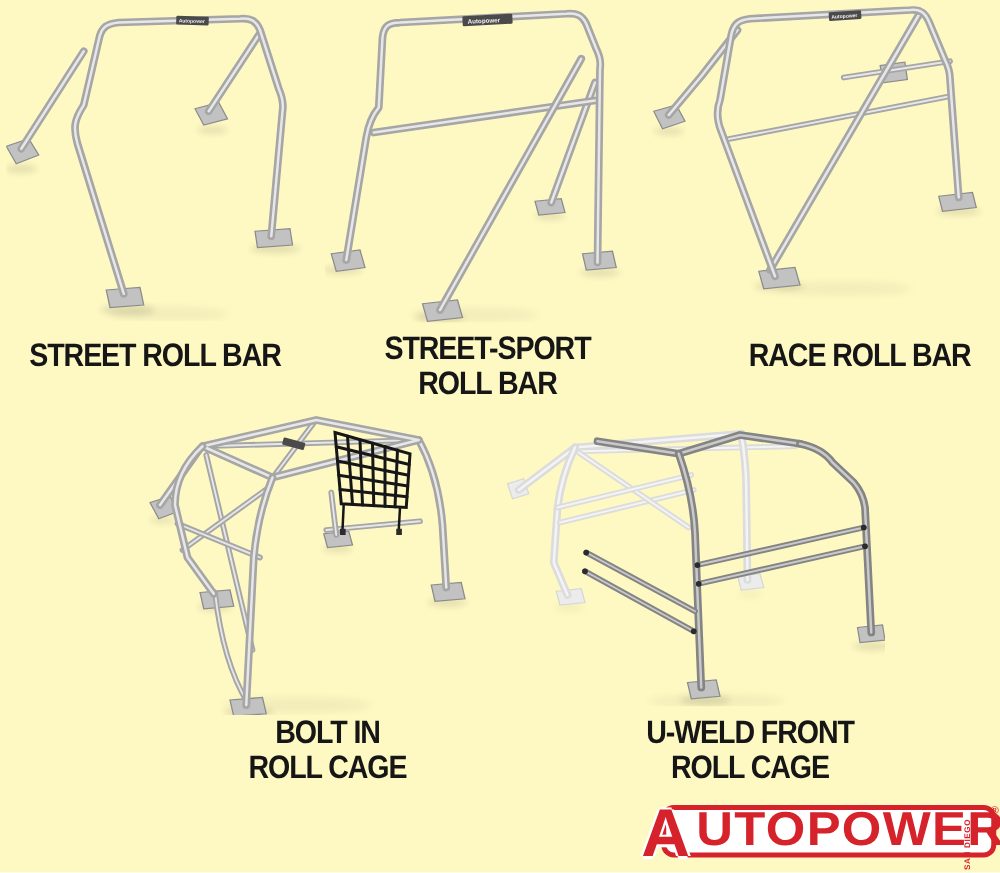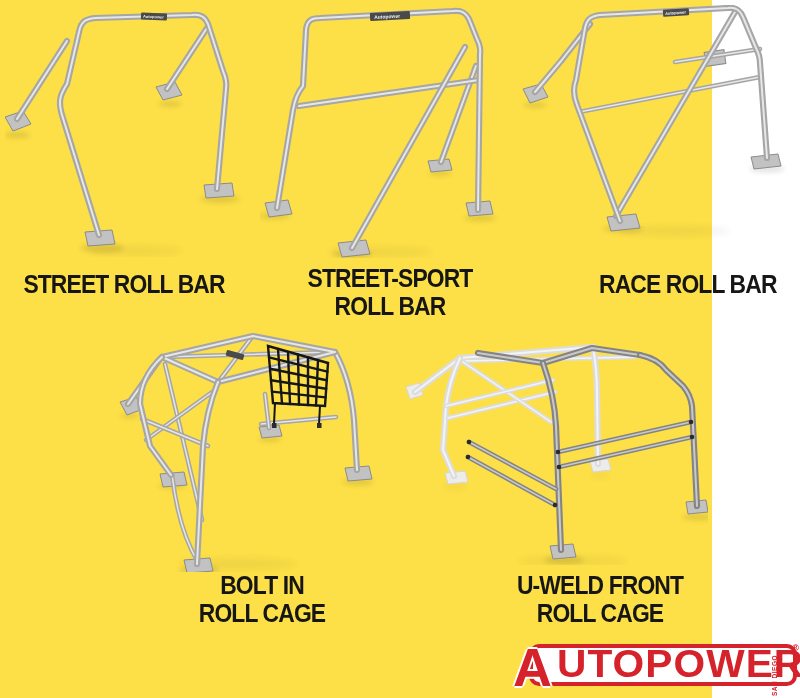--- a/index.html
+++ b/index.html
@@ -1,17 +1,17 @@
 <!DOCTYPE html>
 <html lang="en"><head>
 <meta charset="utf-8">
 <style>
   html,body{margin:0;padding:0;background:#ffffff;}
   body{width:800px;height:698px;overflow:hidden;font-family:"Liberation Sans",sans-serif;}
-  .stage{position:relative;width:712px;height:698px;background:#fde047;}
+  .stage{position:relative;width:800px;height:698px;background:#fef9c3;}
   .pimg{position:absolute;margin:0;}
   .plabel{position:absolute;text-align:center;font-weight:bold;color:#161616;
           font-size:26px;line-height:28px;letter-spacing:-1px;
           transform:scaleX(0.88);transform-origin:center top;white-space:nowrap;}
   .plabel span{display:block;}
 
   
   .tube{fill:none;stroke:#a6a6a6;stroke-width:6.2;stroke-linecap:round;stroke-linejoin:round;}
   .tube-hl{fill:none;stroke:#e7e7e7;stroke-width:2;stroke-linecap:round;stroke-linejoin:round;}
   .tube.thin{stroke-width:4.6;} .tube-hl.thin{stroke-width:1.5;}

